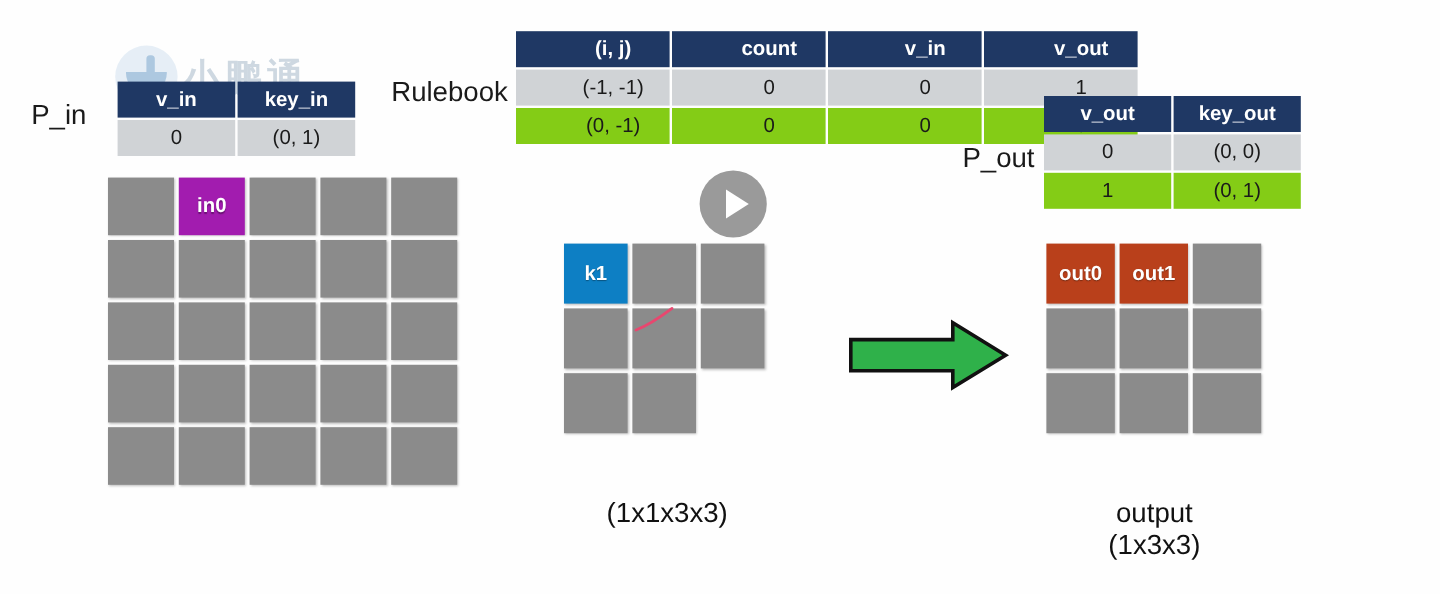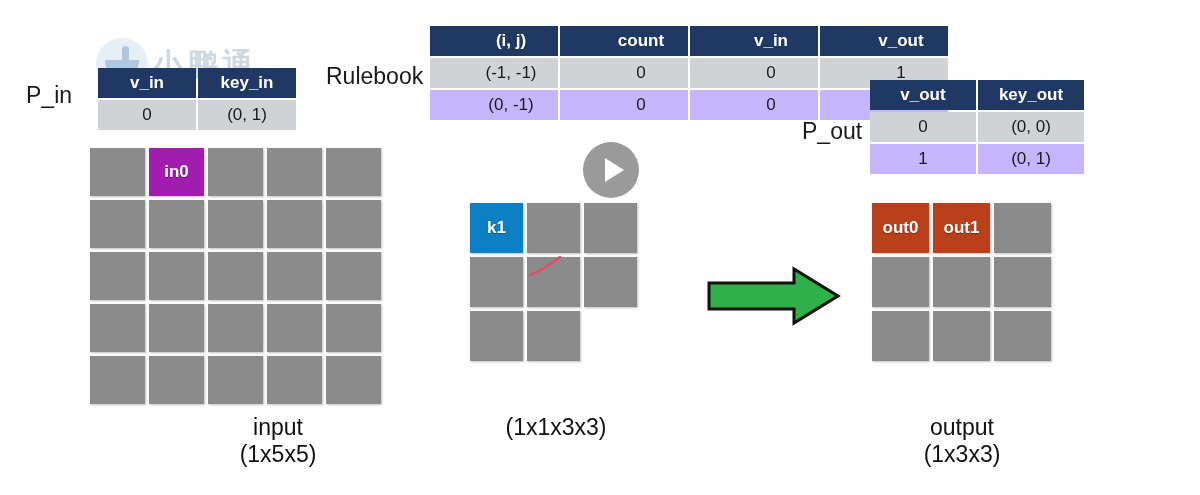--- a/index.html
+++ b/index.html
@@ -101,21 +101,21 @@
   }
   .tbl td {
     text-align: center;
     padding: 5px 10px;
     color: #1a1a1a;
     white-space: nowrap;
     font-weight: 400;
     margin-left: 13px;
   }
   .tbl tr.band-dark td { background: #d0d3d6; }
-  .tbl tr.band-light td { background: #c4b5fd; }
+  .tbl tr.band-light td { background: #84cc16; }
 
   
   #pin-table  { left: 96px;  top: 66px; }
   #rule-table { left: 428px; top: 24px; }
   #pout-table { left: 868px; top: 78px; }
 
   #pin-table th, #pin-table td { min-width: 78px; }
   #rule-table th, #rule-table td { min-width: 74px; padding-left: 44px; }
   #pout-table th, #pout-table td { min-width: 86px; }
 
@@ -361,24 +361,20 @@
   <div class="play-overlay">
     <div class="play-circle">
       <div class="play-tri"></div>
     </div>
   </div>
 
   <svg class="arrow" viewBox="0 0 135 62">
     <polygon points="3,18 88,18 88,4 132,31 88,58 88,44 3,44" fill="#2fb14a" stroke="#111111" stroke-width="3" stroke-linejoin="miter"></polygon>
   </svg>
 
-  <div class="caption" id="caption-input">
-    <span class="cap-name">input</span>
-    <span class="cap-dims">(1x5x5)</span>
-  </div>
   <div class="caption" id="caption-kernel">
     <span class="cap-dims">(1x1x3x3)</span>
   </div>
   <div class="caption" id="caption-output">
     <span class="cap-name">output</span>
     <span class="cap-dims">(1x3x3)</span>
   </div>
 
 </div>
 

